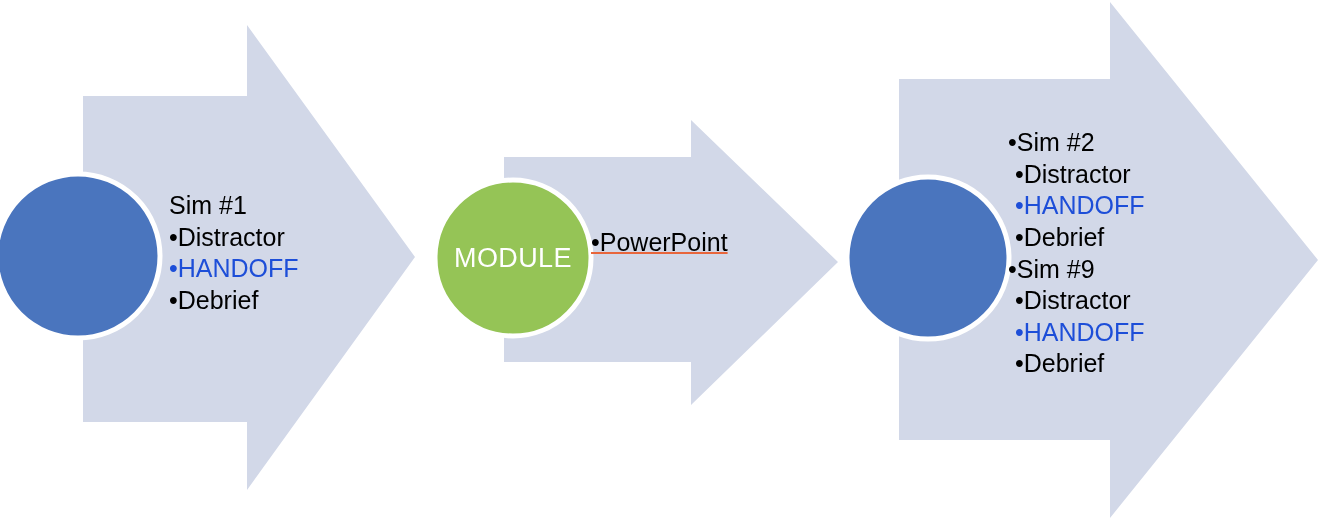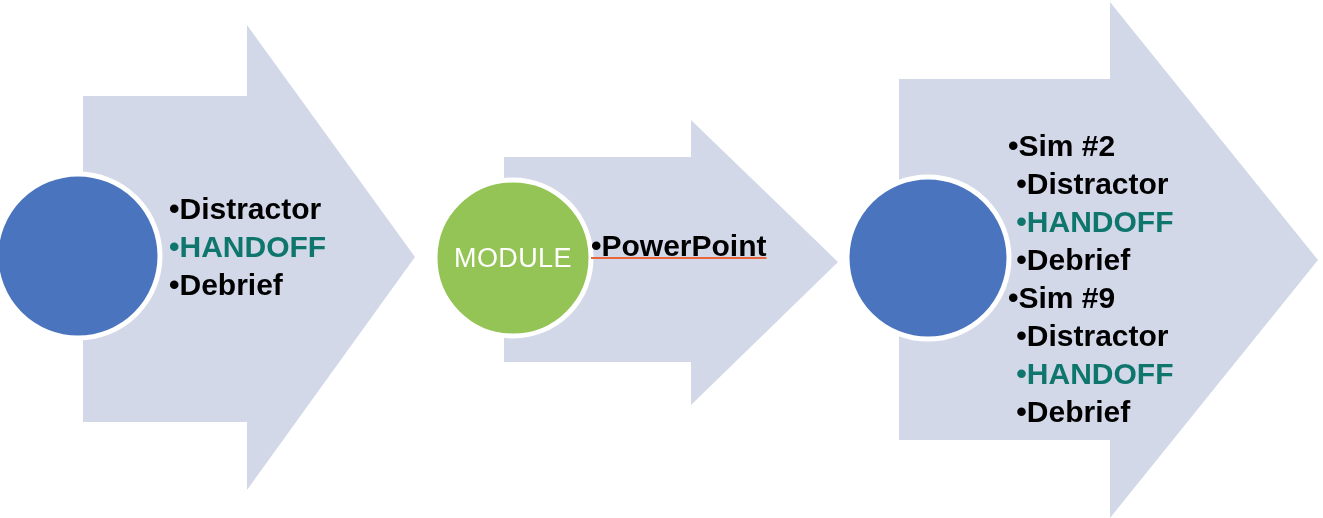--- a/index.html
+++ b/index.html
@@ -27,33 +27,32 @@
   }
   .circle-label {
     font-family: "Liberation Sans", sans-serif;
     font-size: 27px;
     fill: #ffffff;
     letter-spacing: 0.4px;
   }
   .text-block {
     position: absolute;
     font-family: "Liberation Sans", sans-serif;
-    font-size: 30px;
+    font-size: 25px;
     line-height: 1.265;
     color: #000000;
     white-space: nowrap;
-    font-weight: bold;
     -webkit-font-smoothing: antialiased;
   }
   .txt-line {
     display: block;
     white-space: pre;
   }
   .txt-line.red {
-    color: #0f766e;
+    color: #1d4ed8;
   }
   .txt-line.spell {
     text-decoration: underline;
     text-decoration-color: #E8663C;
     text-decoration-thickness: 1.5px;
     text-underline-offset: 1px;
   }
   
   #stage1-text { left: 169px; top: 190px; }
   #stage2-text { left: 591px; top: 227px; text-align: right; }
@@ -75,20 +74,21 @@
     <circle cx="513" cy="258" r="78" fill="#95C456" stroke="#FFFFFF" stroke-width="5"></circle>
 
     <text class="circle-label" x="513" y="258" text-anchor="middle" dominant-baseline="central">MODULE</text>
 
     <polygon points="899,79 1110,79 1110,2 1318,260 1110,518 1110,440 899,440" fill="#D2D8E8"></polygon>
 
     <circle cx="928" cy="258" r="81" fill="#4A75BE" stroke="#FFFFFF" stroke-width="5"></circle>
   </svg>
 
   <div class="text-block" id="stage1-text">
+    <span class="txt-line">Sim #1</span>
     <span class="txt-line">•Distractor</span>
     <span class="txt-line red">•HANDOFF</span>
     <span class="txt-line">•Debrief</span>
   </div>
 
   <div class="text-block" id="stage2-text">
     <span class="txt-line spell">•PowerPoint</span>
   </div>
 
   <div class="text-block" id="stage3-text">

